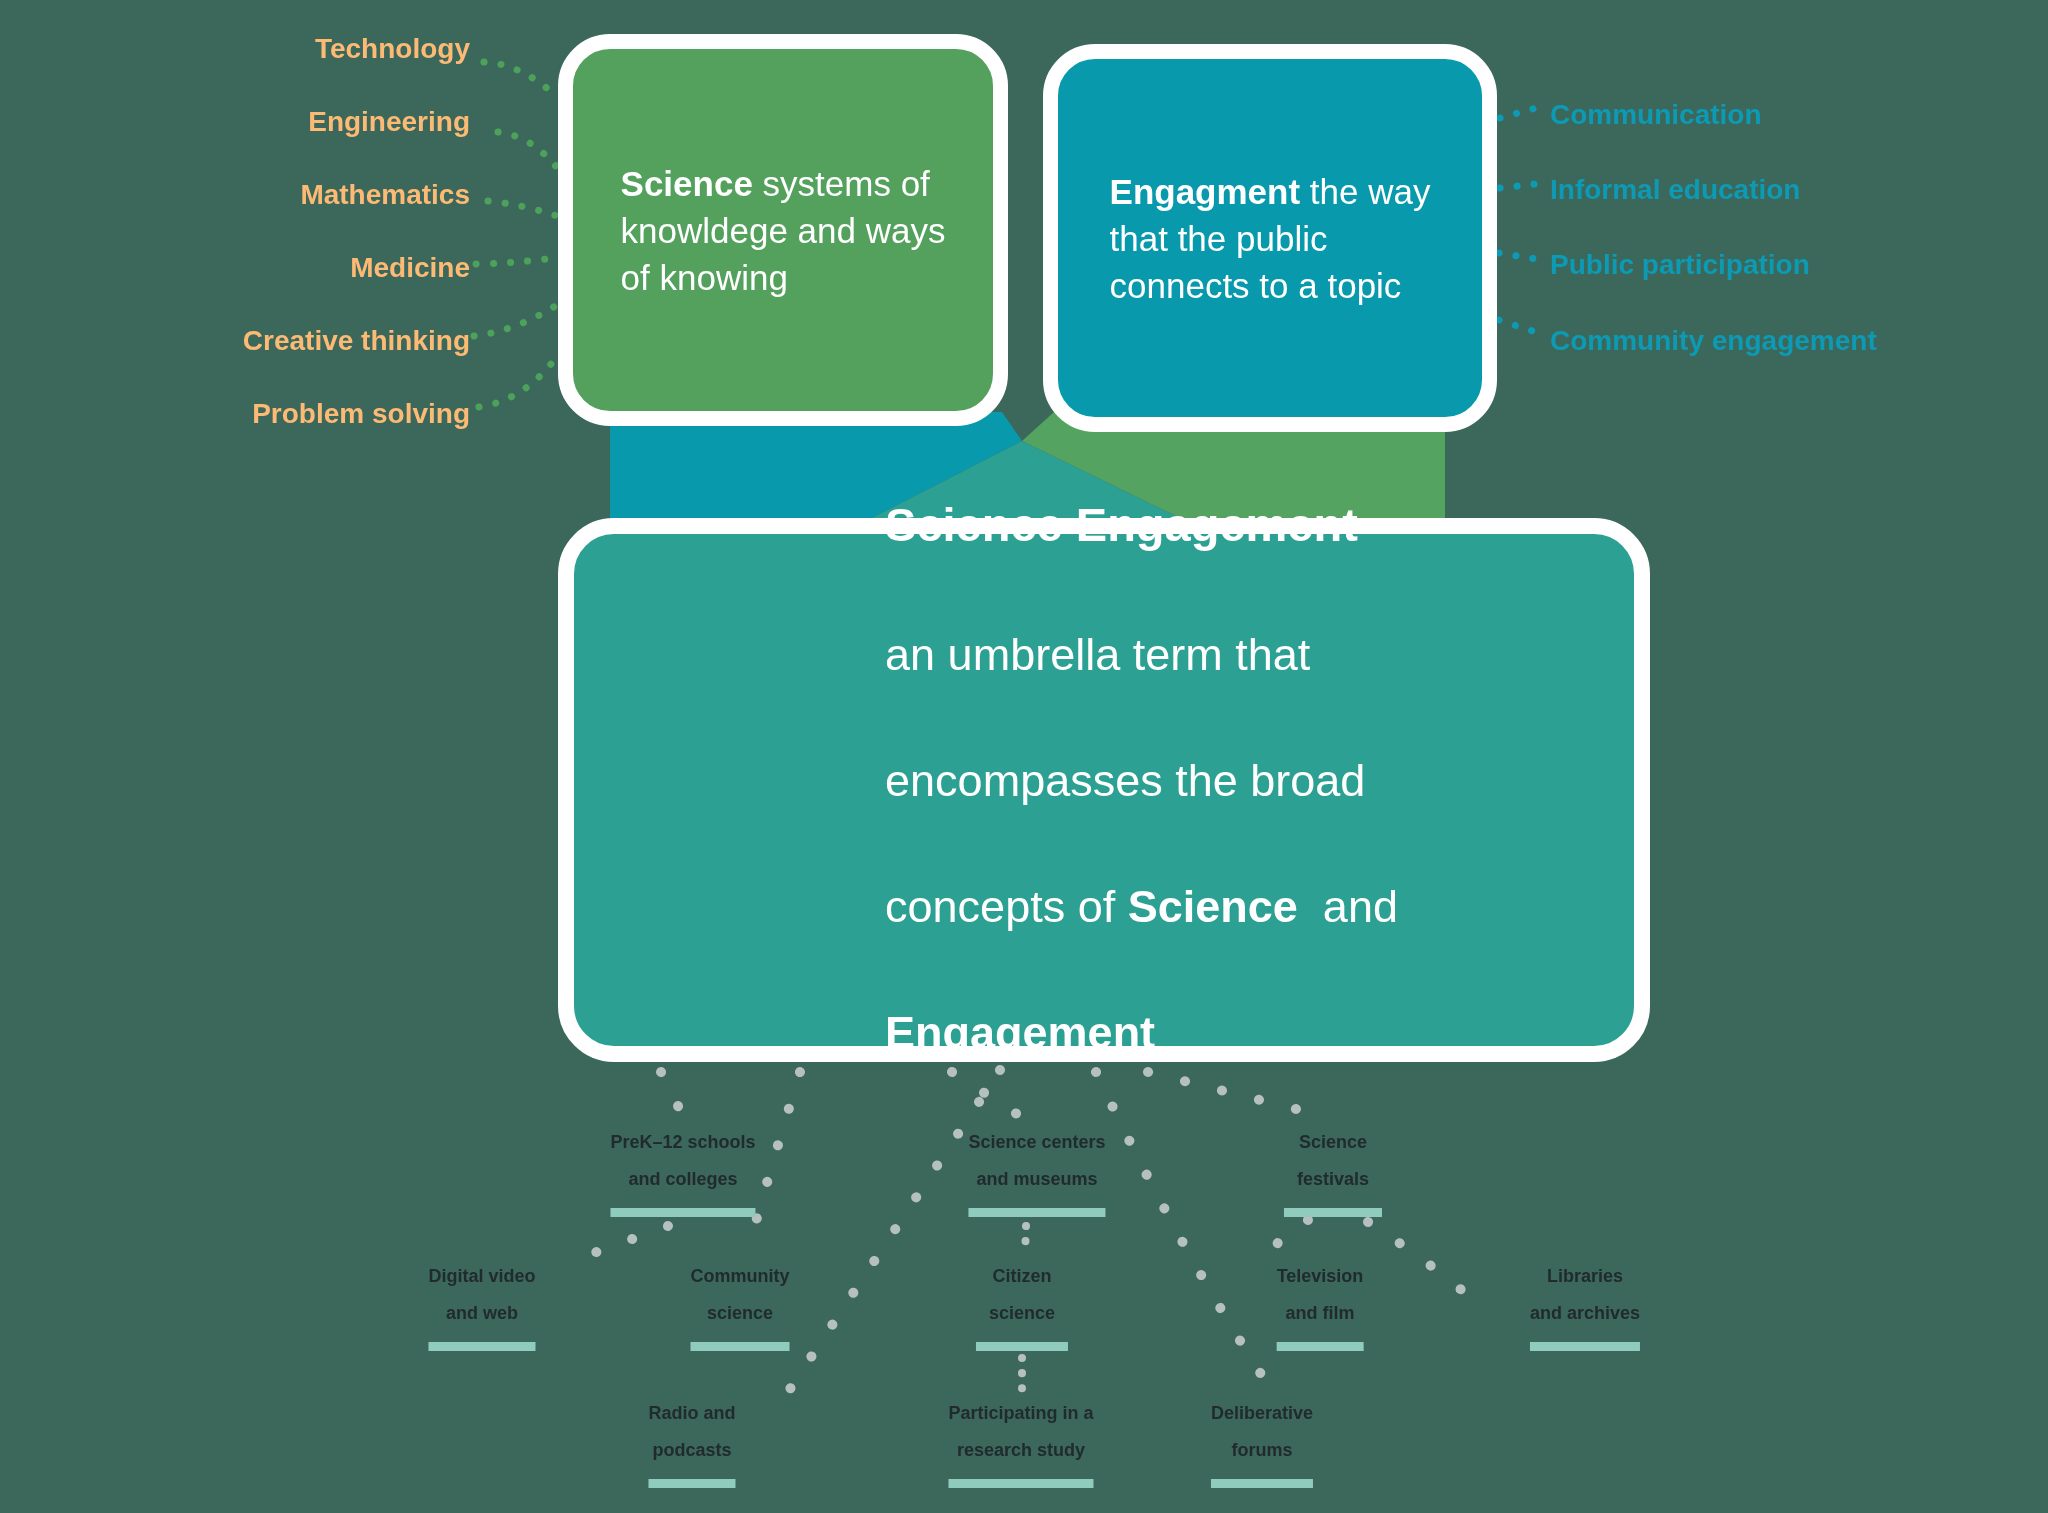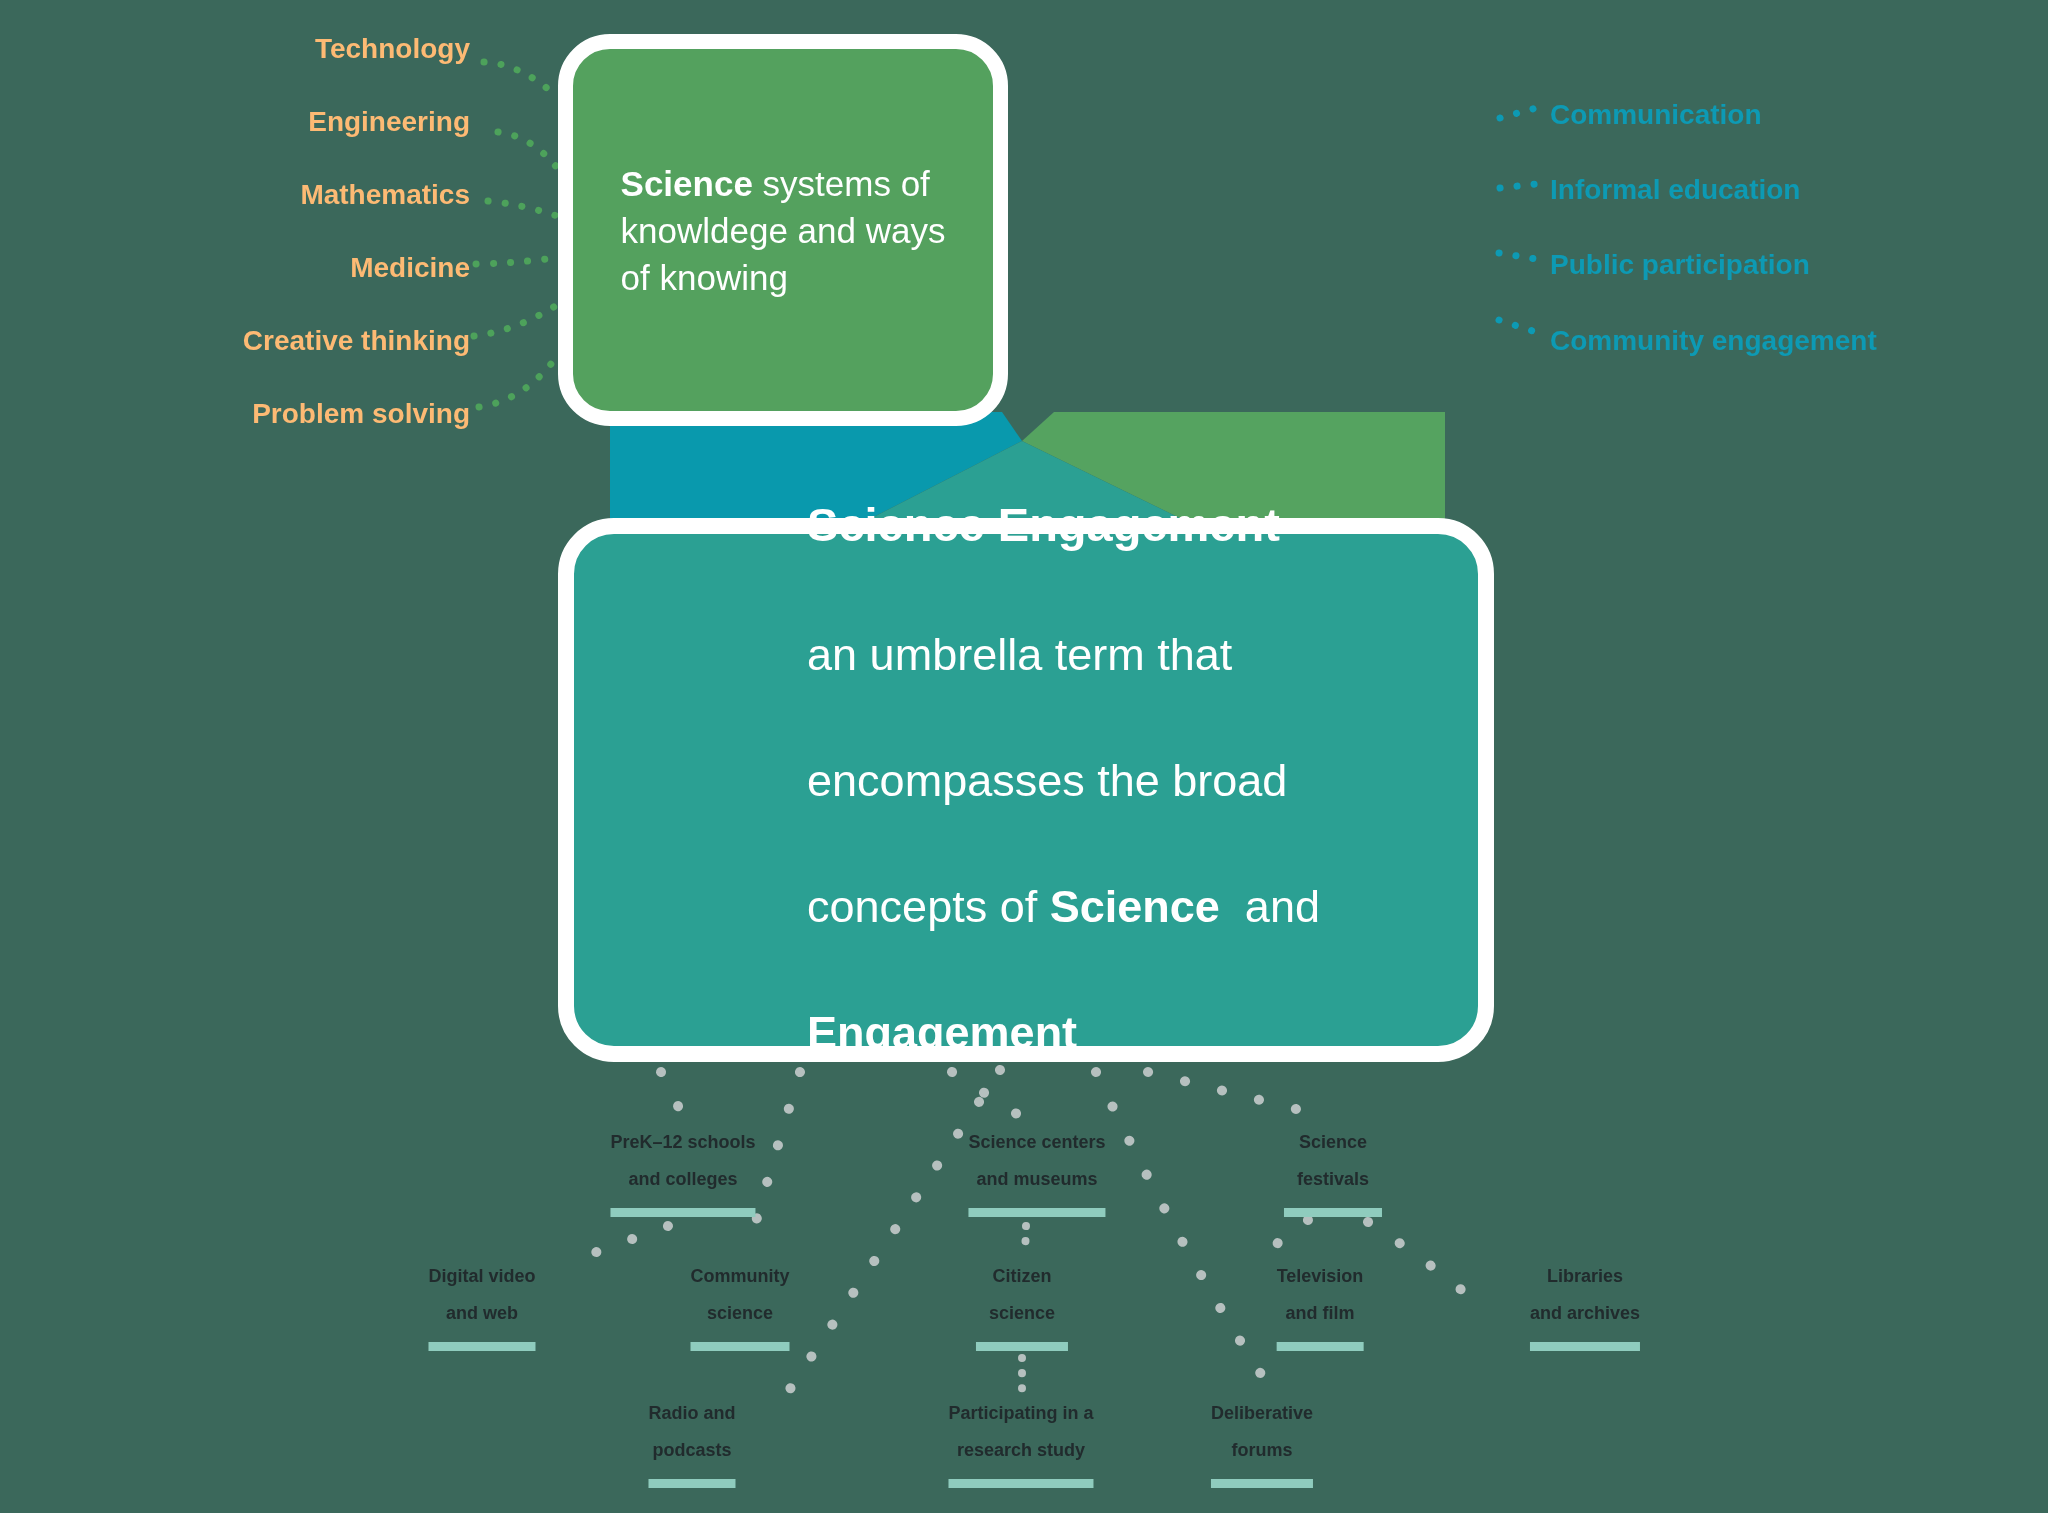--- a/index.html
+++ b/index.html
@@ -21,21 +21,21 @@
     position:absolute;z-index:2;box-sizing:border-box;
     border:15px solid #ffffff;border-radius:52px;
     display:flex;align-items:center;justify-content:center;
     text-align:left;color:#ffffff;
   }
   .bigbox .boxtext{font-size:35px;line-height:47px;font-weight:400;}
   .bigbox .boxtext b{font-weight:700;}
   #science-box{left:558px;top:34px;width:450px;height:392px;background:#54a15e;}
   #engagement-box{left:1043px;top:44px;width:454px;height:388px;background:#0999ad;}
   #center-box{
-    left:558px;top:518px;width:936px;height:544px;background:#2ba093;
+    left:558px;top:518px;width:1092px;height:544px;background:#2ba093;
     border-width:16px;border-radius:56px;z-index:2;
     padding-bottom:26px;
   }
   #center-box .boxtext{font-size:45px;line-height:63px;white-space:pre-wrap;}
   #center-box .title-line{font-size:47px;line-height:70px;font-weight:700;}
   
   .example{
     position:absolute;z-index:3;transform:translateX(-50%);
     display:inline-flex;flex-direction:column;align-items:center;
     color:#212b2d;font-size:18px;font-weight:700;line-height:37px;
@@ -103,20 +103,27 @@
   <div class="side-label teal" style="left:1550px;top:314px">Community engagement</div>
 
   <div class="bigbox" id="science-box">
     <div class="boxtext">
       <b>Science</b><span> systems of</span><br>
       <span>knowldege and ways</span><br>
       <span>of knowing</span>
     </div>
   </div>
 
+  <div class="bigbox" id="engagement-box">
+    <div class="boxtext">
+      <b>Engagment</b><span> the way</span><br>
+      <span>that the public</span><br>
+      <span>connects to a topic</span>
+    </div>
+  </div>
 
   <div class="bigbox" id="center-box">
     <div class="boxtext">
       <span class="title-line">Science Engagement</span><br>
       <span>an umbrella term that</span><br>
       <span>encompasses the broad</span><br>
       <span>concepts of </span><b>Science</b><span>  and</span><br>
       <b>Engagement</b>
     </div>
   </div>

